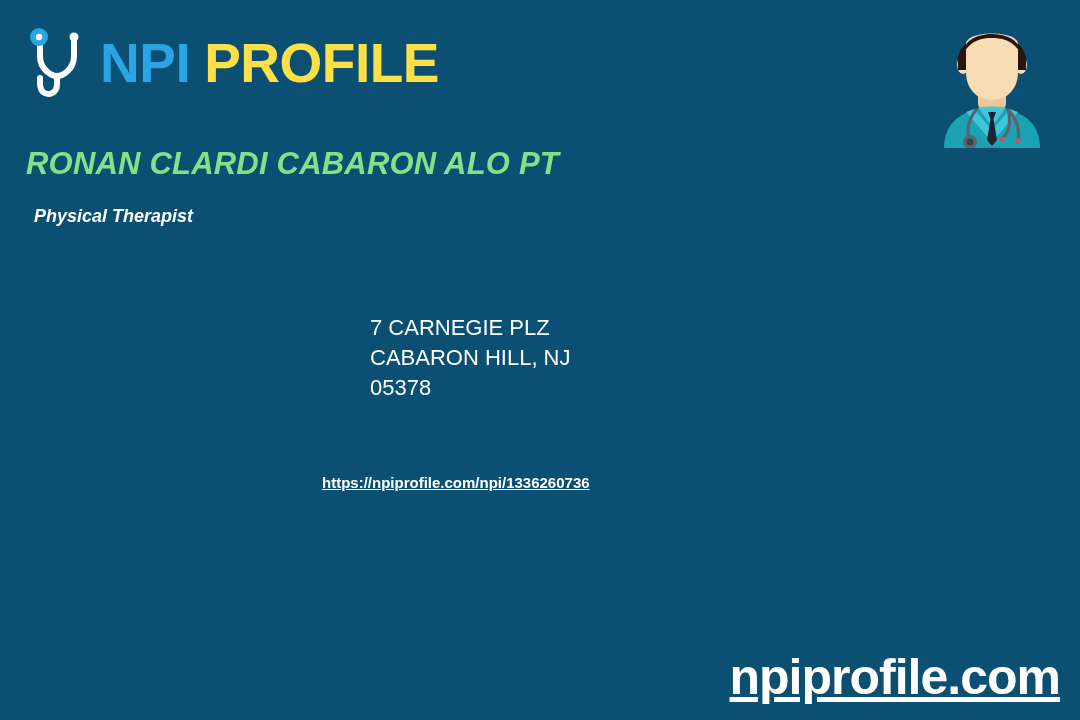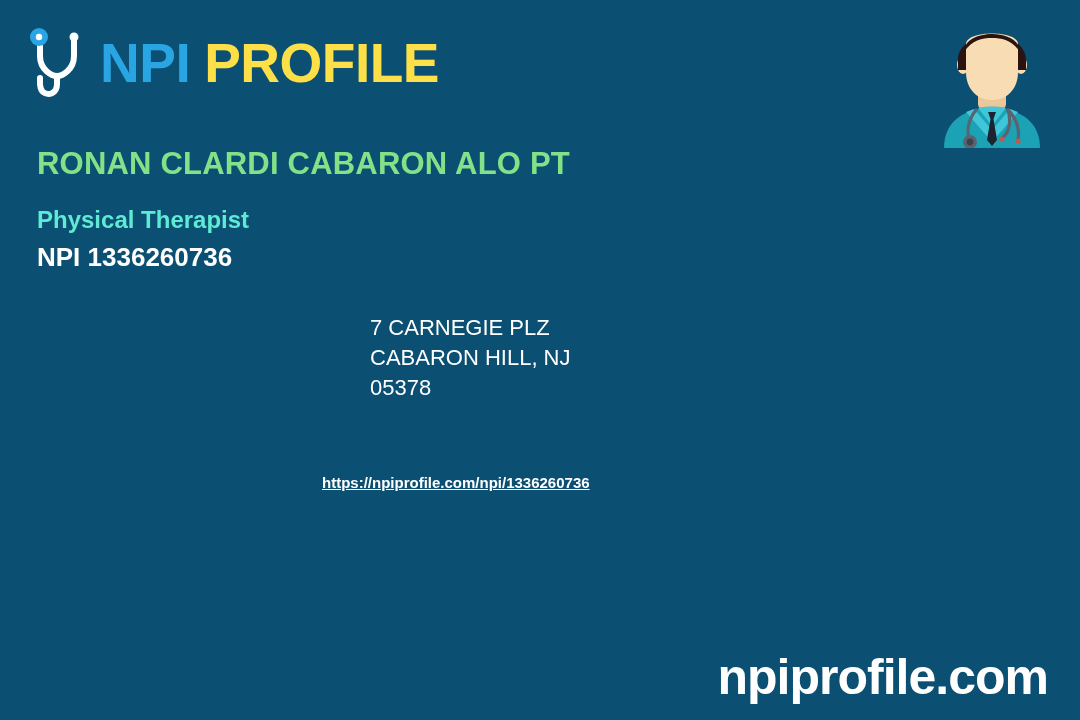--- a/index.html
+++ b/index.html
@@ -47,39 +47,40 @@
     top: 8px;
     right: 18px;
     width: 140px;
     height: 140px;
   }
   .avatar svg { display: block; width: 100%; height: 100%; }
 
   
   .provider {
     position: absolute;
-    left: 37px;
+    left: 26px;
     top: 146px;
     width: 860px;
+    font-style: italic;
   }
   .provider-name {
     color: #83e188;
     font-size: 31px;
     font-weight: bold;
     letter-spacing: 0.2px;
     line-height: 1.15;
     margin: 0;
     white-space: nowrap;
   }
   .provider-taxonomy {
-    color: #5eead4;
-    font-size: 24px;
+    color: #ffffff;
+    font-size: 18px;
     font-weight: bold;
     line-height: 1.2;
-    margin: 24px 0 0 0;
+    margin: 24px 0 0 8px;
   }
   .provider-npi {
     color: #ffffff;
     font-size: 26px;
     font-weight: bold;
     line-height: 1.2;
     margin: 8px 0 0 0;
   }
 
   
@@ -102,28 +103,29 @@
     color: #ffffff;
     font-size: 15px;
     font-weight: bold;
     white-space: nowrap;
     text-decoration: underline;
   }
 
   
   .footer {
     position: absolute;
-    right: 32px;
+    right: 20px;
     bottom: 18px;
     color: #ffffff;
     font-size: 50px;
     font-weight: bold;
     letter-spacing: -1px;
     line-height: 1;
     white-space: nowrap;
+    text-decoration: underline;
   }
 </style>
 </head>
 <body>
 
 <div class="header">
   <span class="steth-icon">
     <svg viewBox="0 0 62 74" xmlns="http://www.w3.org/2000/svg">
 
       <path d="M14 12 L14 30 C14 44 26 50 31 50 C36 50 48 44 48 30 L48 12" fill="none" stroke="#ffffff" stroke-width="6" stroke-linecap="round"></path>
@@ -170,21 +172,20 @@
     <circle cx="48" cy="134" r="7" fill="#5a6470"></circle>
     <circle cx="48" cy="134" r="3.4" fill="#3b434d"></circle>
     <circle cx="80" cy="131" r="2.6" fill="#c2574f"></circle>
     <circle cx="96" cy="133" r="2.6" fill="#c2574f"></circle>
   </svg>
 </div>
 
 <div class="provider">
   <h1 class="provider-name">RONAN CLARDI CABARON ALO PT</h1>
   <div class="provider-taxonomy">Physical Therapist</div>
-  <div class="provider-npi">NPI 1336260736</div>
 </div>
 
 <div class="address">
   <div class="address-line">7 CARNEGIE PLZ</div>
   <div class="address-line">CABARON HILL, NJ</div>
   <div class="address-line">05378</div>
 </div>
 
 <div class="profile-url">https://npiprofile.com/npi/1336260736</div>
 

